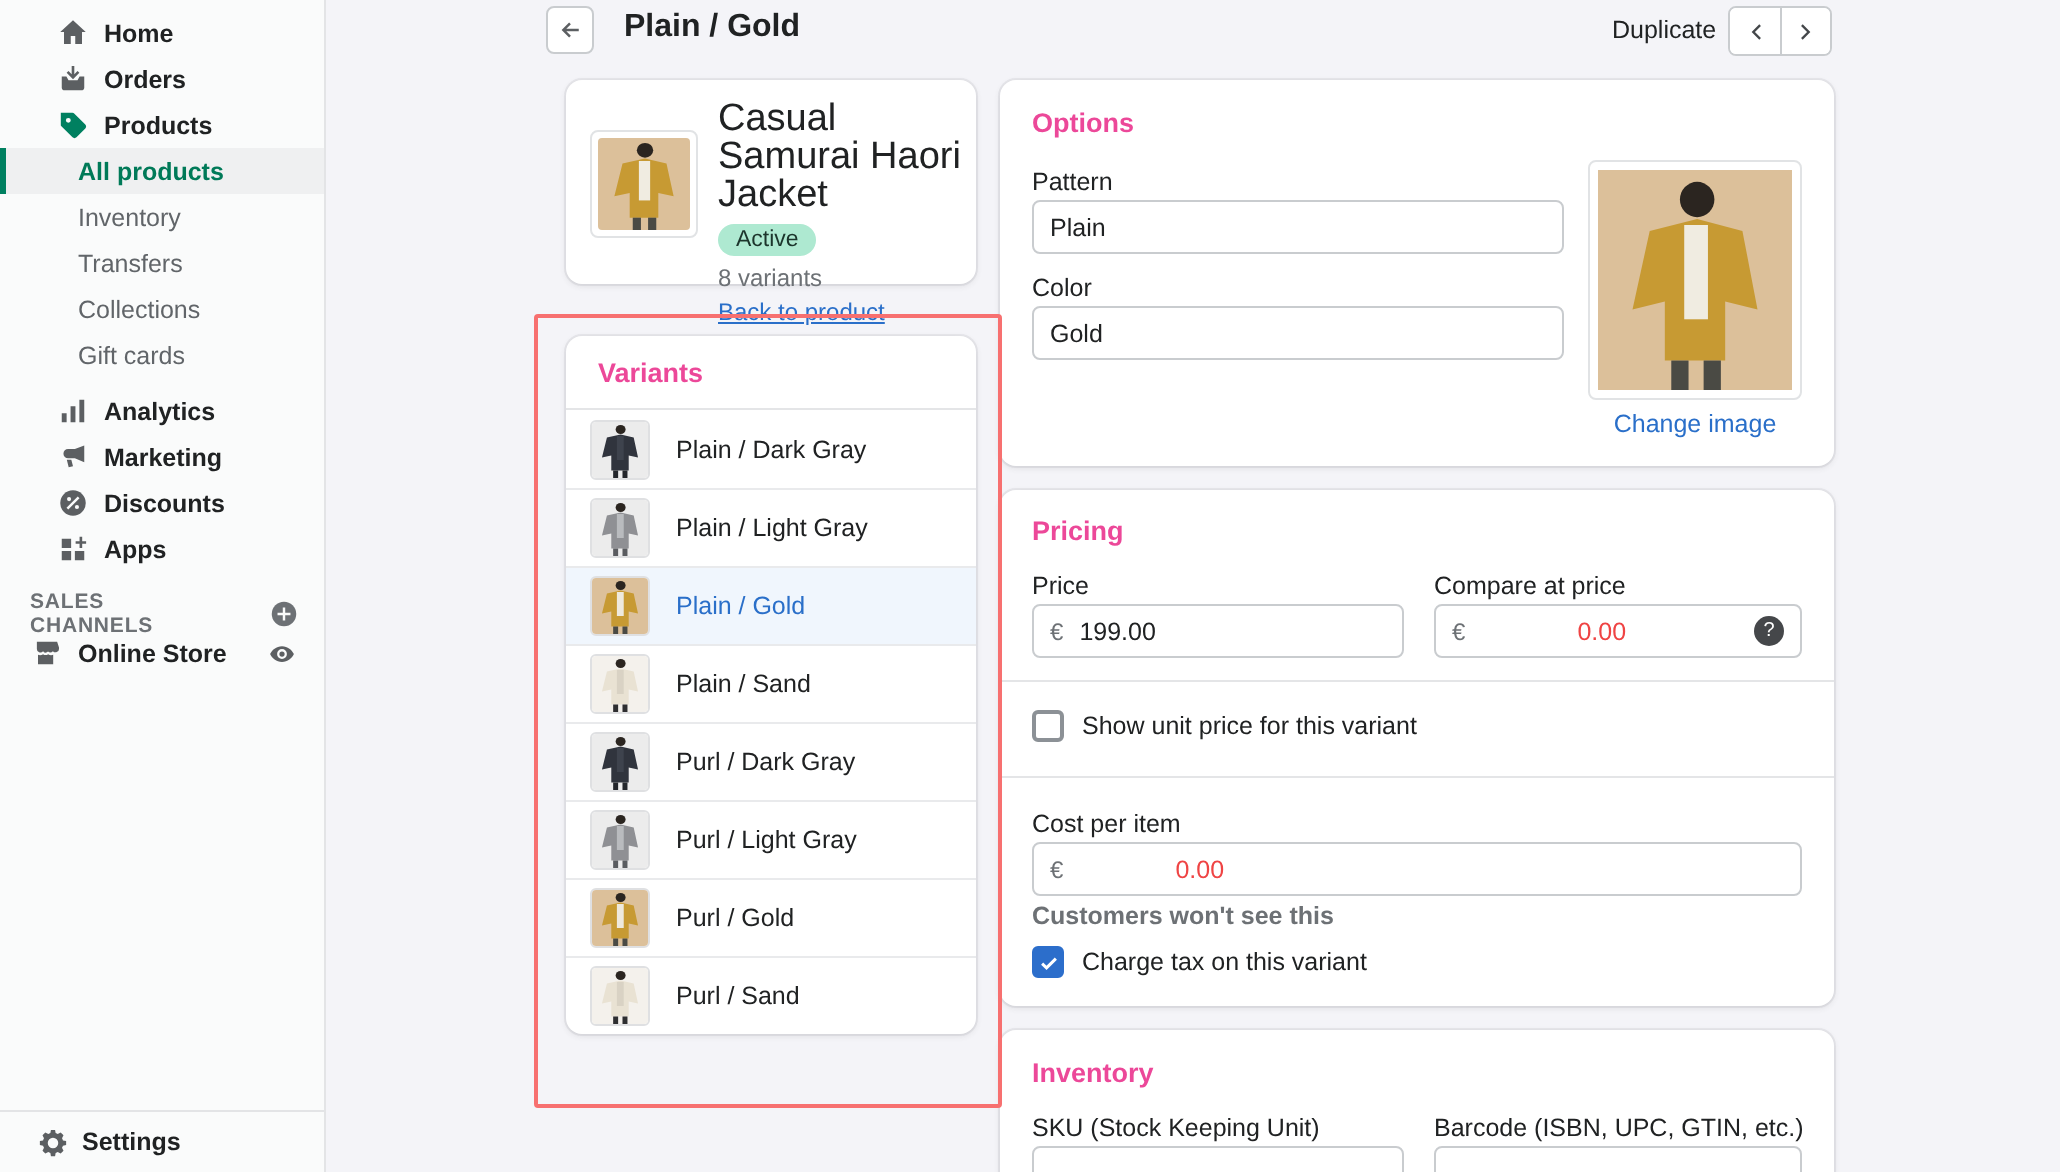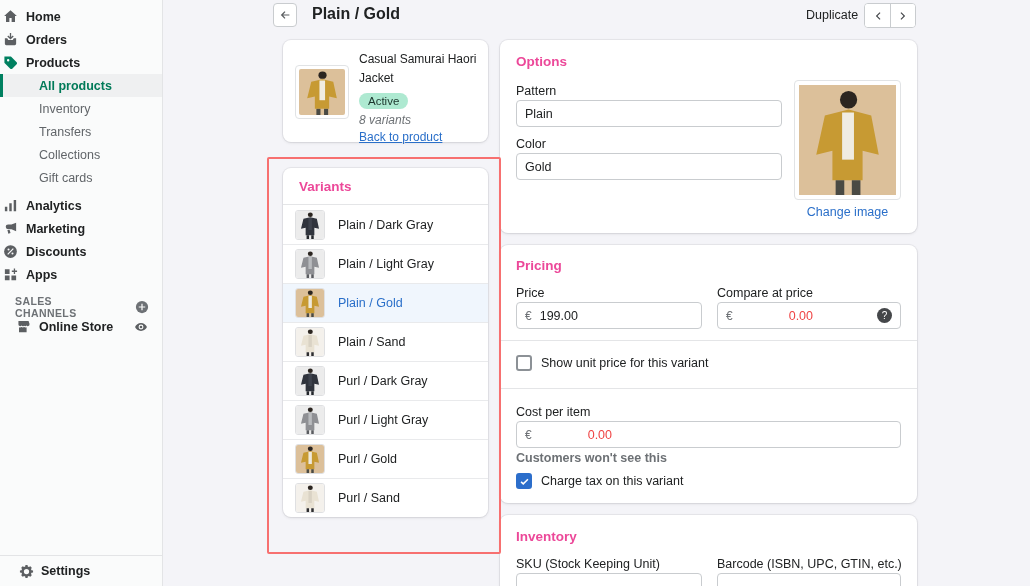--- a/index.html
+++ b/index.html
@@ -3,21 +3,21 @@
 <meta charset="utf-8">
 <style>
   * { margin:0; padding:0; box-sizing:border-box; }
   html,body { width:1030px; height:586px; }
   body { font-family:"Liberation Sans","DejaVu Sans",sans-serif; font-size:13px; color:#202223; }
   .page { position:relative; width:1030px; height:586px; background:#f4f4f8; overflow:hidden; }
 
   
   .sidebar { position:absolute; left:0; top:0; width:163px; height:586px; background:#fafbfb; border-right:1px solid #e3e4e6; }
   .nav { padding-top:5px; }
-  .nav-item { display:flex; align-items:center; height:23px; padding-left:2px; gap:8px; cursor:pointer; position:relative; }
+  .nav-item { display:flex; align-items:center; height:23px; padding-left:28px; gap:8px; cursor:pointer; position:relative; }
   .nav-item .nav-label { font-weight:700; font-size:12.5px; color:#202223; }
   .nav-icon { width:16px; height:16px; display:inline-flex; align-items:center; justify-content:center; color:#5c5f62; flex:0 0 16px; }
   .nav-icon svg { width:15px; height:15px; fill:currentColor; }
   .subnav .nav-item { padding-left:39px; }
   .subnav .nav-label { font-weight:400; font-size:12.5px; color:#616569; }
   .subnav { margin-bottom:5px; }
   .nav-item.active { background:#eff0f1; }
   .nav-item.active::before { content:""; position:absolute; left:0; top:0; bottom:0; width:3px; background:#008060; }
   .nav-item.active .nav-label { color:#007a58; font-weight:600; }
   .section-head { display:flex; align-items:center; justify-content:space-between; margin-top:13px; height:16px; padding:0 13px 0 15px;gap:36px; }
@@ -41,23 +41,23 @@
 
   
   .card { position:absolute; background:#fff; border-radius:8px; box-shadow:0 0 0 1px rgba(63,63,68,.07), 0 1px 3px rgba(63,63,68,.12); }
   .card h2 { font-size:13.5px; font-weight:700; color:#ec4899; }
 
   
   .product-card { left:283px; top:40px; width:205px; height:102px; }
   .pc-thumb { position:absolute; left:12px; top:25px; width:54px; height:54px; border:1px solid #e1e3e5; border-radius:4px; padding:3px; background:#fff; }
   .pc-thumb > div { width:100%; height:100%; border-radius:2px; overflow:hidden; }
   .pc-body { position:absolute; left:76px; top:10px; width:122px; }
-  .pc-title { font-size:12px; line-height:19px; color:#202223; }
+  .pc-title { font-size:19px; line-height:19px; color:#202223; }
   .badge { display:inline-block; margin-top:5px; background:#aee9d1; color:#1c352c; border-radius:10px; padding:2px 9px; font-size:11.5px; }
-  .pc-variants { margin-top:4px; color:#6d7175; font-size:12px;font-style:italic; }
+  .pc-variants { margin-top:4px; color:#6d7175; font-size:12px; }
   .pc-back { margin-top:3px; font-size:12px; color:#2a6fc9; text-decoration:underline; cursor:pointer; display:inline-block; }
 
   
   .red-box { position:absolute; left:267px; top:157px; width:234px; height:397px; border:2px solid #f77070; border-radius:2px; pointer-events:none; z-index:6; }
 
   
   .variants-card { left:283px; top:168px; width:205px; height:349px; }
   .v-head { height:37px; display:flex; align-items:center; padding-left:16px; border-bottom:1px solid #e4e5e7; }
   .vrow { height:39px; display:flex; align-items:center; padding-left:12px; gap:13px; cursor:pointer; }
   .vrow + .vrow { border-top:1px solid #e9eaec; }

